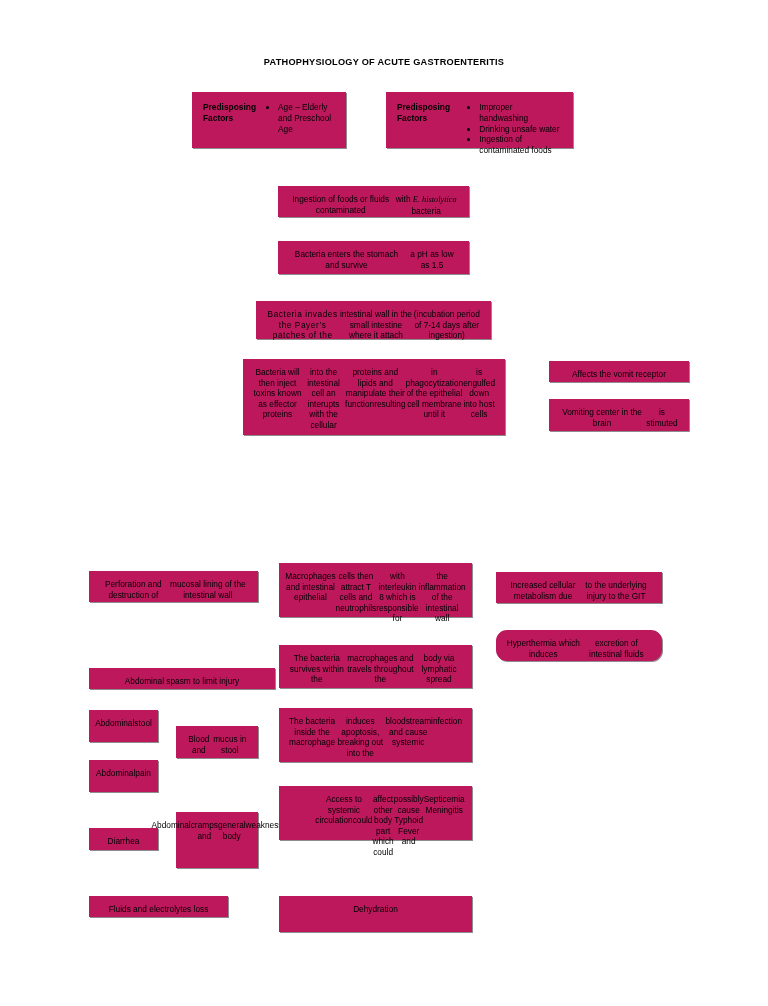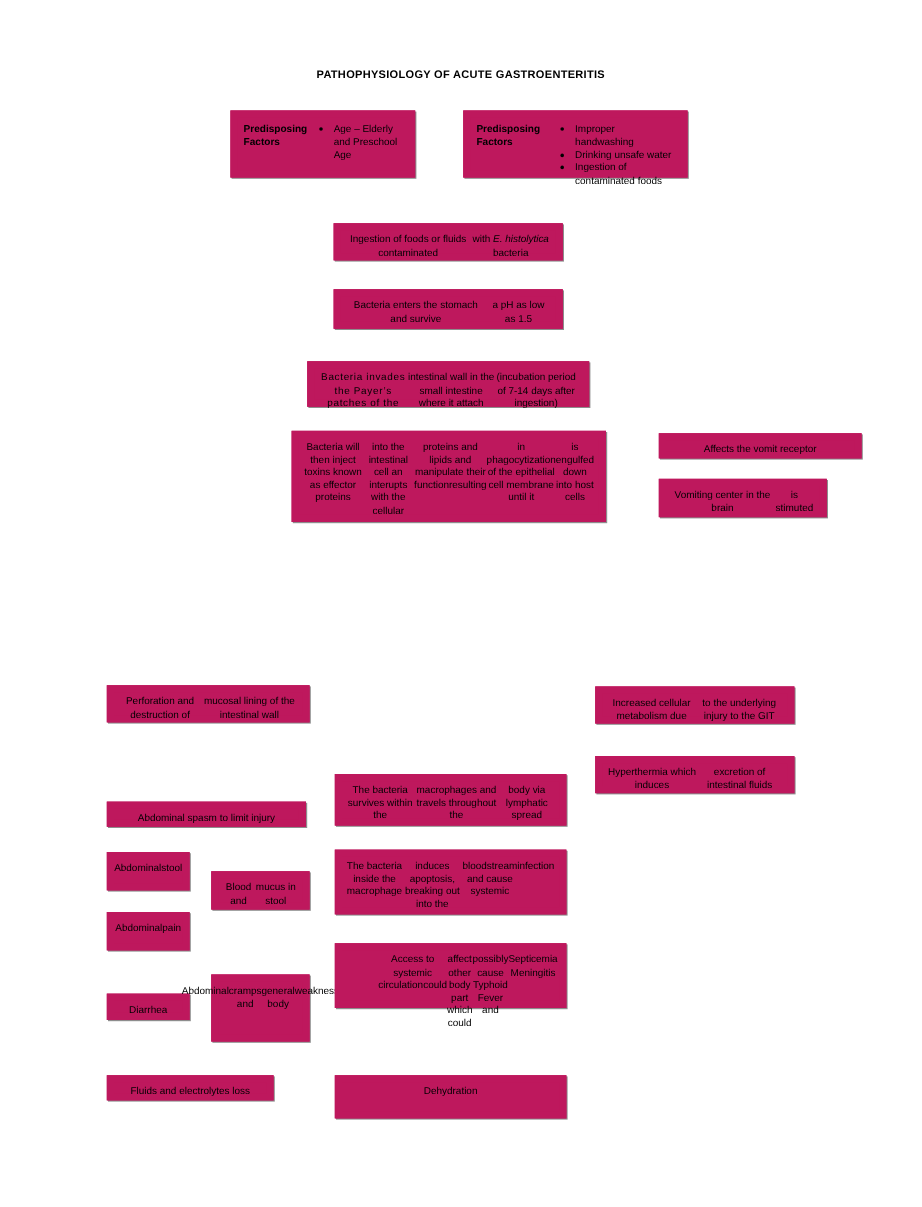--- a/index.html
+++ b/index.html
@@ -67,20 +67,21 @@
   }
   .node .line {
     display: block;
   }
   .node .line.bold-sp {
     font-weight: normal;
     letter-spacing: 0.55px;
   }
   .node .ital-term {
     font-style: italic;
+    font-family: Liberation Serif, serif;
   }
 </style>
 </head>
 <body>
 
 <div id="page">
 
   <div id="diagram-title">PATHOPHYSIOLOGY OF ACUTE GASTROENTERITIS</div>
 
   <div class="node left-align" style="left:192px; top:92px; width:154px; height:56px;">
@@ -116,36 +117,36 @@
   </div>
 
   <div class="node" style="left:243px; top:359px; width:262px; height:76px;">
     <span class="line">Bacteria will then inject toxins known as effector proteins</span>
     <span class="line">into the intestinal cell an interupts with the cellular</span>
     <span class="line">proteins and lipids and manipulate their functionresulting</span>
     <span class="line">in phagocytization of the epithelial cell membrane until it</span>
     <span class="line">is engulfed down into host cells</span>
   </div>
 
-  <div class="node" style="left:549px; top:361px; width:169px; height:21px;">
+  <div class="node" style="left:549px; top:361px; width:140px; height:21px;">
     <span class="line">Affects the vomit receptor</span>
   </div>
 
   <div class="node" style="left:549px; top:399px; width:140px; height:32px;">
     <span class="line">Vomiting center in the brain</span>
     <span class="line">is stimuted</span>
   </div>
 
   <div class="node" style="left:89px; top:571px; width:169px; height:31px;">
     <span class="line">Perforation and destruction of</span>
     <span class="line">mucosal lining of the intestinal wall</span>
   </div>
 
 
-  <div class="node" style="left:89px; top:668px; width:166px; height:21px;">
+  <div class="node" style="left:89px; top:668px; width:186px; height:21px;">
     <span class="line">Abdominal spasm to limit injury</span>
   </div>
 
   <div class="node" style="left:89px; top:710px; width:69px; height:32px;">
     <span class="line">Abdominal</span>
     <span class="line">stool</span>
   </div>
 
   <div class="node" style="left:176px; top:710px; width:82px; height:32px;margin-top:16px;">
     <span class="line">Blood and</span>
@@ -161,20 +162,26 @@
     <span class="line">Diarrhea</span>
   </div>
 
   <div class="node" style="left:176px; top:812px; width:82px; height:56px;">
     <span class="line">Abdominal</span>
     <span class="line">cramps and</span>
     <span class="line">general body</span>
     <span class="line">weakness</span>
   </div>
 
+  <div class="node" style="left:279px; top:563px; width:193px; height:54px;">
+    <span class="line">Macrophages and intestinal epithelial</span>
+    <span class="line">cells then attract T cells and neutrophils</span>
+    <span class="line">with interleukin 8 which is responsible for</span>
+    <span class="line">the inflammation of the intestinal wall</span>
+  </div>
 
   <div class="node" style="left:279px; top:645px; width:193px; height:43px;">
     <span class="line">The bacteria survives within the</span>
     <span class="line">macrophages and travels throughout the</span>
     <span class="line">body via lymphatic spread</span>
   </div>
 
   <div class="node" style="left:279px; top:708px; width:193px; height:54px;">
     <span class="line">The bacteria inside the macrophage</span>
     <span class="line">induces apoptosis, breaking out into the</span>
@@ -187,21 +194,21 @@
     <span class="line">affect other body part which could</span>
     <span class="line">possibly cause Typhoid Fever and</span>
     <span class="line">Septicemia Meningitis</span>
   </div>
 
   <div class="node" style="left:496px; top:572px; width:166px; height:31px;">
     <span class="line">Increased cellular metabolism due</span>
     <span class="line">to the underlying injury to the GIT</span>
   </div>
 
-  <div class="node" style="left:496px; top:630px; width:166px; height:31px;">
+  <div class="node" style="left:496px; top:630px; width:166px; height:31px;border-radius:11px;">
     <span class="line">Hyperthermia which induces</span>
     <span class="line">excretion of intestinal fluids</span>
   </div>
 
   <div class="node" style="left:89px; top:896px; width:139px; height:21px;">
     <span class="line">Fluids and electrolytes loss</span>
   </div>
 
   <div class="node" style="left:279px; top:896px; width:193px; height:36px;">
     <span class="line">Dehydration</span>

